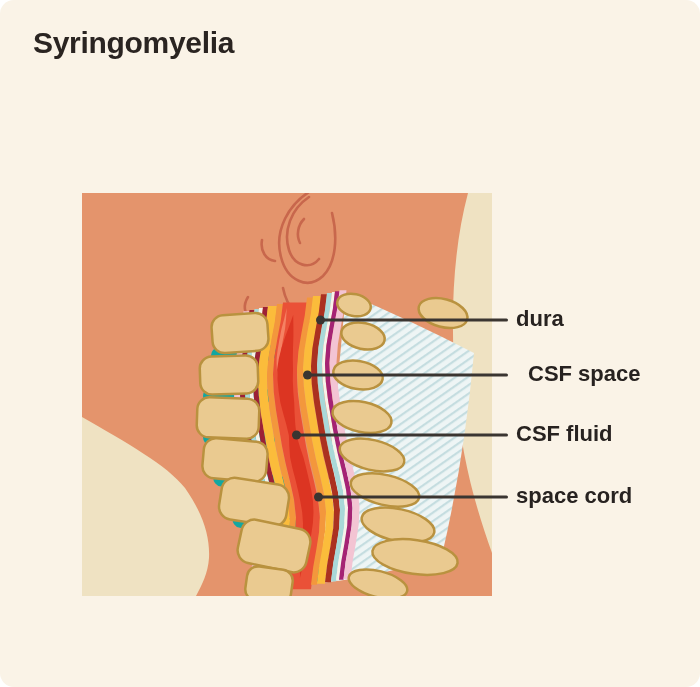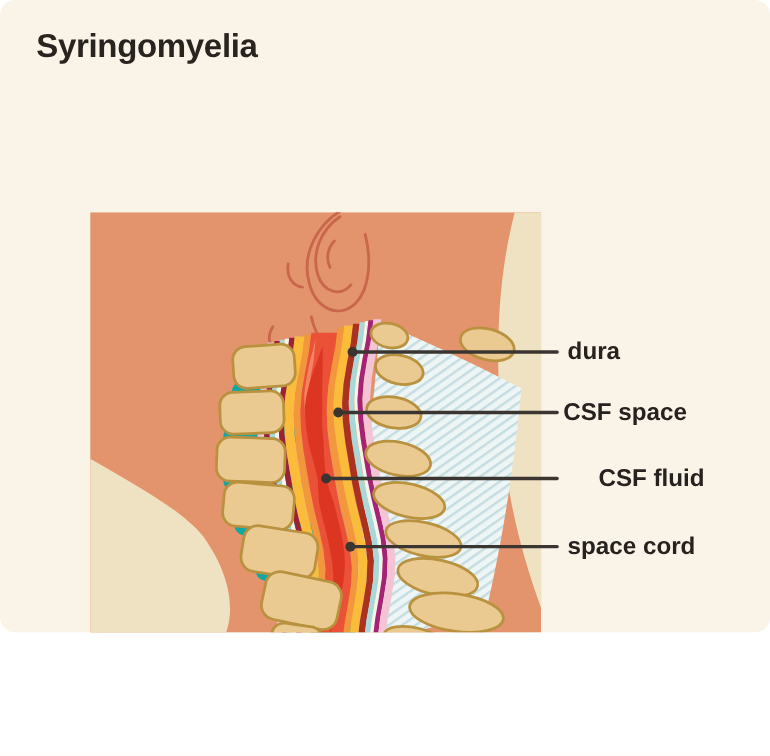--- a/index.html
+++ b/index.html
@@ -1,17 +1,17 @@
 <!DOCTYPE html>
 <html><head>
 <meta charset="utf-8">
 <style>
   html,body{margin:0;padding:0;background:#ffffff;}
   .page{
-    position:relative;width:700px;height:575px;overflow:hidden;
+    position:relative;width:700px;height:687px;overflow:hidden;
     background:#faf3e7;border-radius:14px;
     font-family:"Liberation Sans", sans-serif;
   }
   .title{
     position:absolute;left:33px;top:26px;
     font-size:30px;font-weight:700;color:#2a2421;letter-spacing:-0.3px;
   }
   .panel{
     position:absolute;left:82px;top:193px;width:410px;height:403px;
   }
@@ -120,26 +120,26 @@
   </div>
 
   <div class="annot" style="top:320px">
     <span class="dot" style="left:315.5px"></span>
     <span class="line" style="left:322px;width:186px"></span>
     <span class="lbl" style="left:516px">dura</span>
   </div>
   <div class="annot" style="top:375px">
     <span class="dot" style="left:302.5px"></span>
     <span class="line" style="left:309px;width:199px"></span>
-    <span class="lbl" style="left:512px">CSF space</span>
+    <span class="lbl" style="left:528px">CSF space</span>
   </div>
   <div class="annot" style="top:435px">
     <span class="dot" style="left:291.5px"></span>
     <span class="line" style="left:298px;width:210px"></span>
-    <span class="lbl" style="left:544px">CSF fluid</span>
+    <span class="lbl" style="left:516px">CSF fluid</span>
   </div>
   <div class="annot" style="top:497px">
     <span class="dot" style="left:313.5px"></span>
     <span class="line" style="left:320px;width:188px"></span>
     <span class="lbl" style="left:516px">space cord</span>
   </div>
 
 </div>
 
 </body></html>

